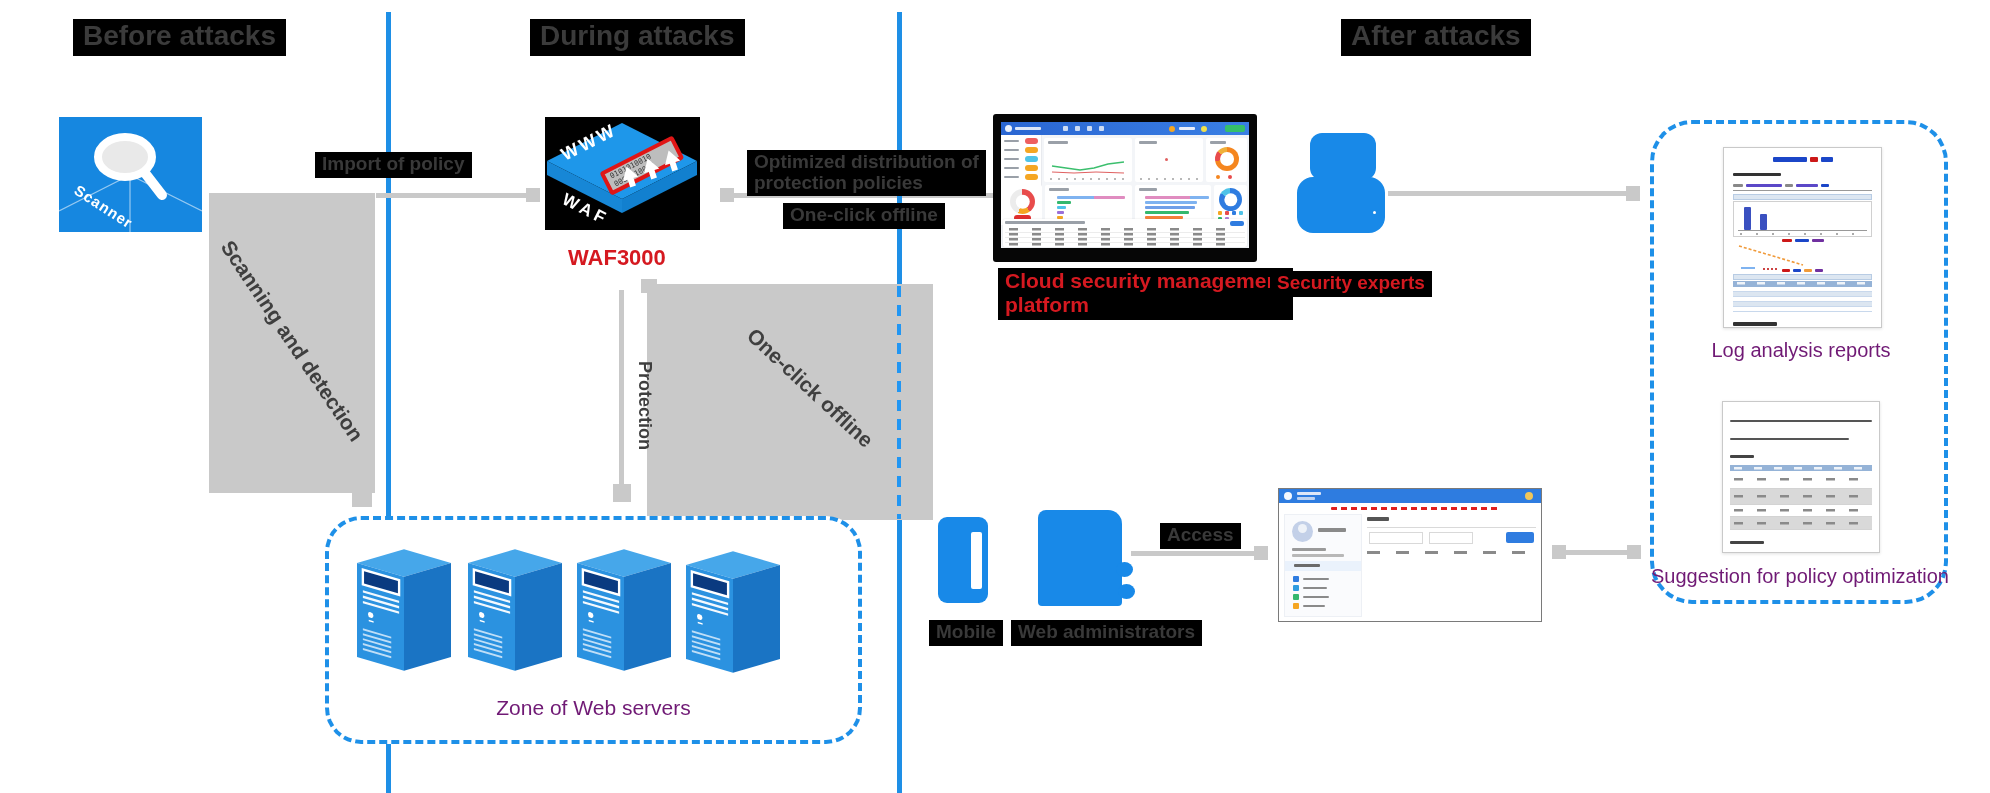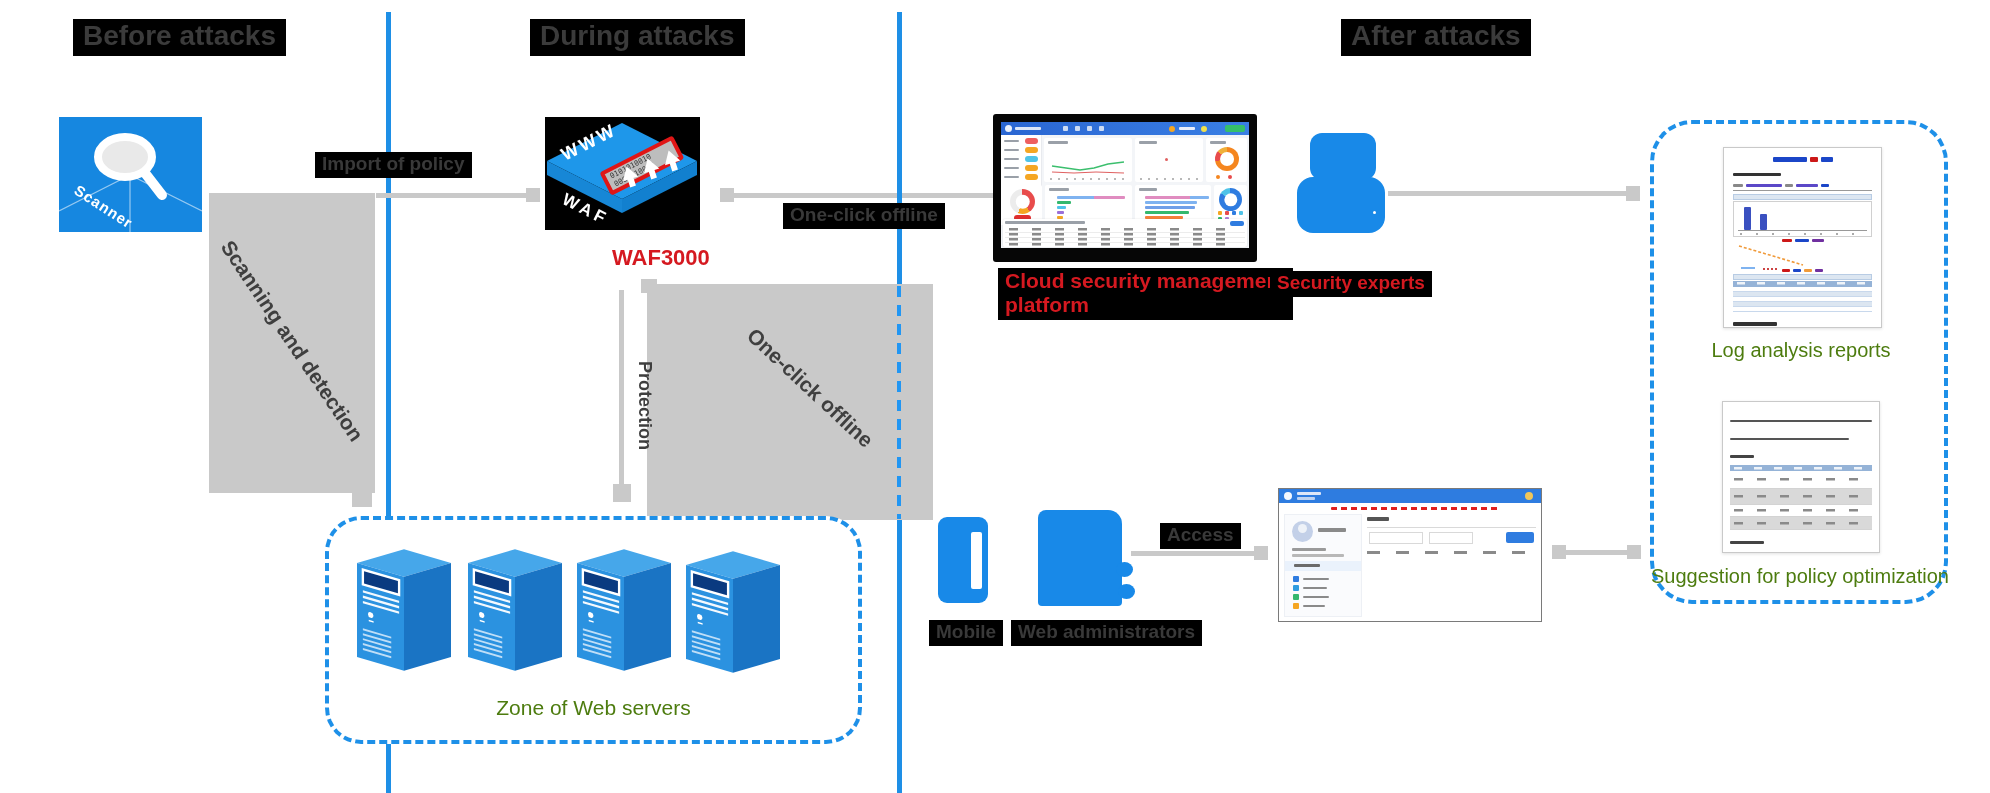--- a/index.html
+++ b/index.html
@@ -1,29 +1,29 @@
 <!DOCTYPE html>
 <html><head>
 <meta charset="utf-8">
 <style>
   html,body{margin:0;padding:0;background:#fff;}
   #stage{position:relative;width:1990px;height:793px;background:#fff;overflow:hidden;
          font-family:"Liberation Sans","DejaVu Sans",sans-serif;}
-  .abs{position:absolute;margin-left:44px;}
+  .abs{position:absolute;}
   
   .vline{position:absolute;width:5px;background:#1e8fe6;top:12px;bottom:0;}
   .vdash{position:absolute;width:4px;background:repeating-linear-gradient(180deg,#2196f3 0 11px,rgba(0,0,0,0) 11px 19px);}
   
   .phase-title{position:absolute;background:#000;color:#3b3b3b;font-size:28px;font-weight:bold;
                padding:1px 10px 4px 10px;letter-spacing:0px;z-index:9;}
   
   .blk-label{position:absolute;background:#000;color:#393939;font-size:19px;font-weight:600;
              padding:1px 7px 3px 7px;line-height:22px;z-index:9;white-space:nowrap;}
   .red{color:#d51920;}
-  .gray-caption{position:absolute;color:#4d7c0f;font-size:21px;text-align:center;z-index:9;}
+  .gray-caption{position:absolute;color:#701a75;font-size:21px;text-align:center;z-index:9;}
   
   .h-arrow{position:absolute;height:5px;background:#c9c9c9;z-index:1;}
   .v-arrow{position:absolute;width:5px;background:#c9c9c9;z-index:1;}
   .a-end{position:absolute;background:#c9c9c9;z-index:1;}
   .gray-box{position:absolute;background:#c9c9c9;z-index:3;}
   .rot-label{position:absolute;color:#3f3f3f;font-size:21px;font-weight:600;text-align:center;z-index:4;}
   
   #zone-box{position:absolute;left:325px;top:516px;width:537px;height:228px;background:#fff;
             border:4px dashed #1e90e8;border-radius:36px;z-index:4;box-sizing:border-box;}
   .server{position:absolute;width:94px;height:122px;z-index:5;}
@@ -157,20 +157,24 @@
   <div class="a-end" style="left:613px;top:484px;width:18px;height:18px;"></div>
   <div class="rot-label" style="left:589px;top:395px;width:110px;transform:rotate(90deg);font-size:18px;">Protection</div>
 
   <div class="gray-box" style="left:647px;top:284px;width:286px;height:236px;"></div>
   <div class="a-end" style="left:641px;top:279px;width:16px;height:14px;z-index:3;"></div>
   <div class="vdash" style="left:897px;top:286px;height:233px;z-index:4;"></div>
   <div class="rot-label" style="left:700px;top:376px;width:220px;transform:rotate(43deg);">One-click offline</div>
 
   <div class="h-arrow" style="left:731px;top:193px;width:264px;"></div>
   <div class="a-end" style="left:720px;top:188px;width:14px;height:14px;"></div>
+  <div class="blk-label" style="left:747px;top:150px;line-height:21px;">
+    <div>Optimized distribution of</div>
+    <div>protection policies</div>
+  </div>
   <div class="blk-label" style="left:783px;top:203px;">One-click offline</div>
 
   <div id="zone-box"></div>
   <svg class="server" style="left:357px;top:549px;" viewBox="0 0 96 124">
       <use href="#server-g"></use>
     </svg>
   <svg class="server" style="left:468px;top:549px;" viewBox="0 0 96 124">
       <use href="#server-g"></use>
     </svg>
   <svg class="server" style="left:577px;top:549px;" viewBox="0 0 96 124">

